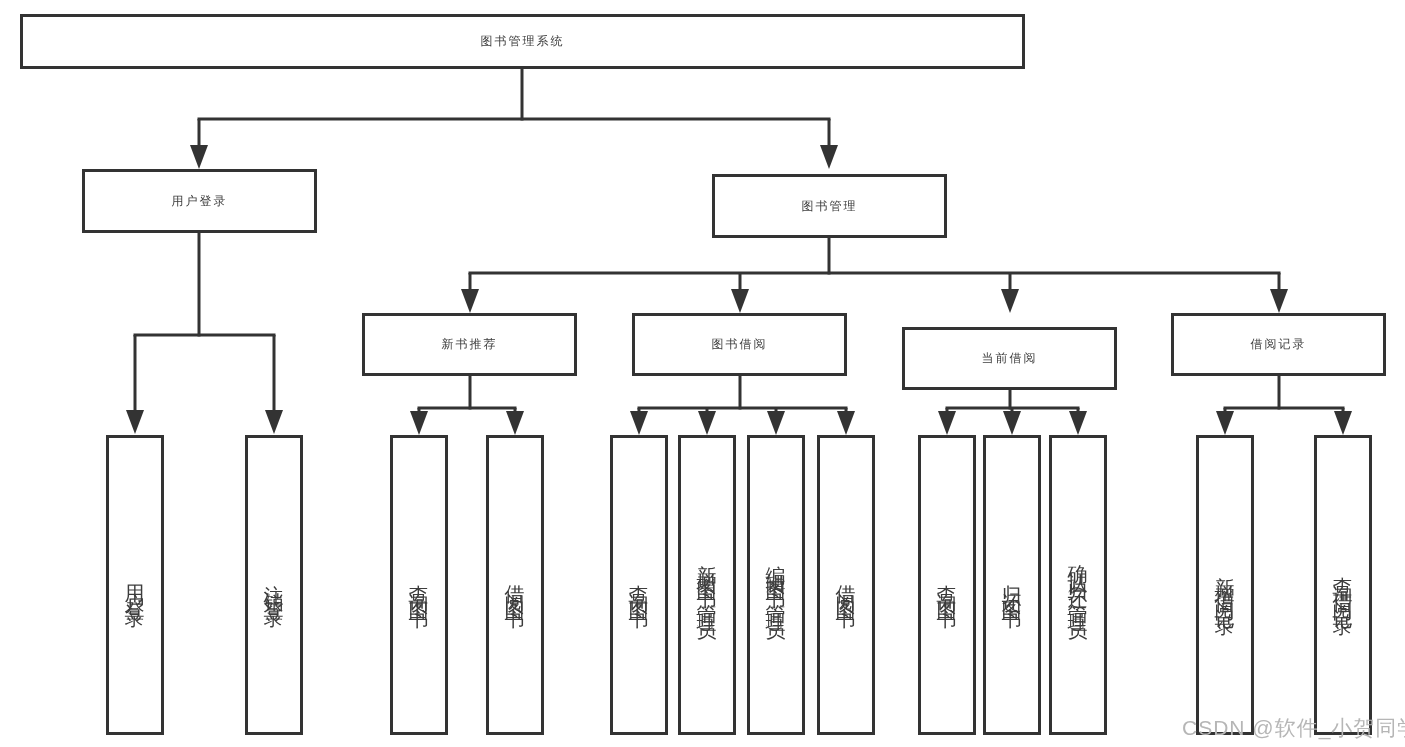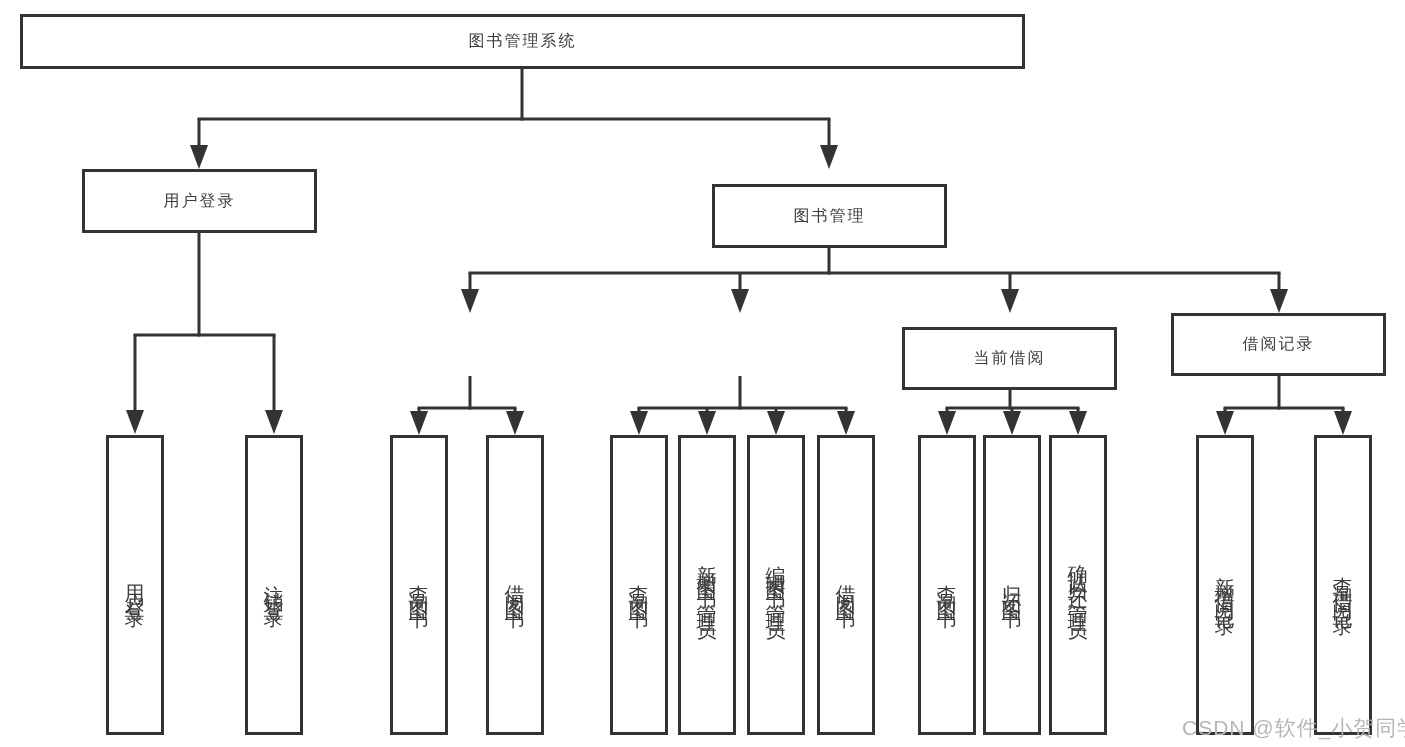--- a/index.html
+++ b/index.html
@@ -15,34 +15,34 @@
   svg.wires { position: absolute; left: 0; top: 0; }
   .box {
     position: absolute;
     box-sizing: border-box;
     background: #ffffff;
     border: 3px solid #333333;
     display: flex;
     align-items: center;
     justify-content: center;
   }
-  .h-box { font-size: 16px; letter-spacing: 2px; }
+  .h-box { font-size: 12px; letter-spacing: 2px; }
   .v-box span {
     writing-mode: vertical-rl;
     text-orientation: mixed;
     font-size: 20px;
     letter-spacing: 8px;
     line-height: 1;
     white-space: nowrap;
   }
   
   .n-root   { left: 20px;  top: 14px;  width: 1005px; height: 55px; }
   
   .n-ulogin { left: 82px;  top: 169px; width: 235px; height: 64px; }
-  .n-bmgmt  { left: 712px; top: 184px; width: 235px; height: 64px; }
+  .n-bmgmt  { left: 712px; top: 174px; width: 235px; height: 64px; }
   
   .n-nbr { left: 362px;  top: 313px; width: 215px; height: 63px; }
   .n-bb  { left: 632px;  top: 313px; width: 215px; height: 63px; }
   .n-cb  { left: 902px;  top: 313px; width: 215px; height: 63px; margin-top: 14px; }
   .n-br  { left: 1171px; top: 313px; width: 215px; height: 63px; }
   
   .leaf { top: 435px; width: 58px; height: 300px; }
   .l-ul1 { left: 106px; }  .l-ul2 { left: 245px; }
   .l-n1  { left: 390px; }  .l-n2  { left: 486px; }
   .l-b1  { left: 610px; }  .l-b2  { left: 678px; }
@@ -145,20 +145,26 @@
     <span>图书管理系统</span>
   </div>
 
   <div class="box h-box n-ulogin">
     <span>用户登录</span>
   </div>
   <div class="box h-box n-bmgmt">
     <span>图书管理</span>
   </div>
 
+  <div class="box h-box n-nbr">
+    <span>新书推荐</span>
+  </div>
+  <div class="box h-box n-bb">
+    <span>图书借阅</span>
+  </div>
   <div class="box h-box n-cb">
     <span>当前借阅</span>
   </div>
   <div class="box h-box n-br">
     <span>借阅记录</span>
   </div>
 
   <div class="box v-box leaf l-ul1">
     <span>用户登录</span>
   </div>

